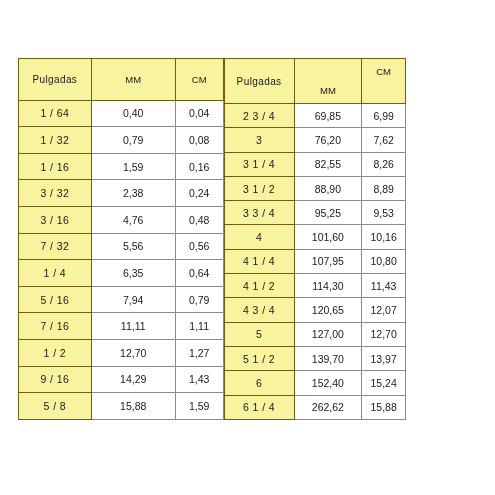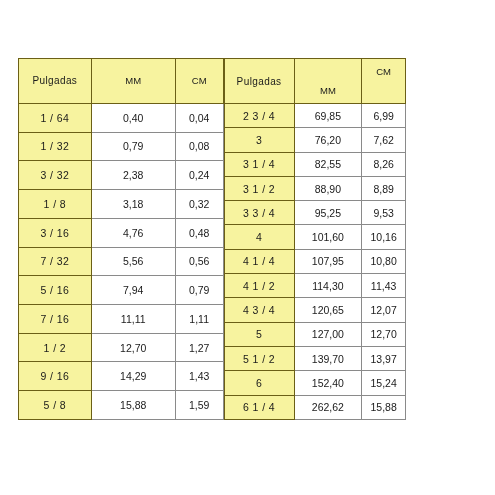--- a/index.html
+++ b/index.html
@@ -110,38 +110,43 @@
             <td class="cell-ins c-ins">1 / 64</td>
             <td class="cell-num c-mm ">0,40</td>
             <td class="cell-num c-cm ">0,04</td>
           </tr>
           <tr>
             <td class="cell-ins c-ins">1 / 32</td>
             <td class="cell-num c-mm ">0,79</td>
             <td class="cell-num c-cm ">0,08</td>
           </tr>
           <tr>
+            <td class="cell-ins c-ins">1 / 16</td>
+            <td class="cell-num c-mm ">1,59</td>
+            <td class="cell-num c-cm ">0,16</td>
+          </tr>
+          <tr>
             <td class="cell-ins c-ins">3 / 32</td>
             <td class="cell-num c-mm ">2,38</td>
             <td class="cell-num c-cm ">0,24</td>
           </tr>
           <tr>
-            <td class="cell-ins c-ins">1 / 8</td>
-            <td class="cell-num c-mm ">3,18</td>
-            <td class="cell-num c-cm ">0,32</td>
-          </tr>
-          <tr>
             <td class="cell-ins c-ins">3 / 16</td>
             <td class="cell-num c-mm ">4,76</td>
             <td class="cell-num c-cm ">0,48</td>
           </tr>
           <tr>
             <td class="cell-ins c-ins">7 / 32</td>
             <td class="cell-num c-mm ">5,56</td>
             <td class="cell-num c-cm ">0,56</td>
+          </tr>
+          <tr>
+            <td class="cell-ins c-ins">1 / 4</td>
+            <td class="cell-num c-mm ">6,35</td>
+            <td class="cell-num c-cm ">0,64</td>
           </tr>
           <tr>
             <td class="cell-ins c-ins">5 / 16</td>
             <td class="cell-num c-mm ">7,94</td>
             <td class="cell-num c-cm ">0,79</td>
           </tr>
           <tr>
             <td class="cell-ins c-ins">7 / 16</td>
             <td class="cell-num c-mm ">11,11</td>
             <td class="cell-num c-cm ">1,11</td>

